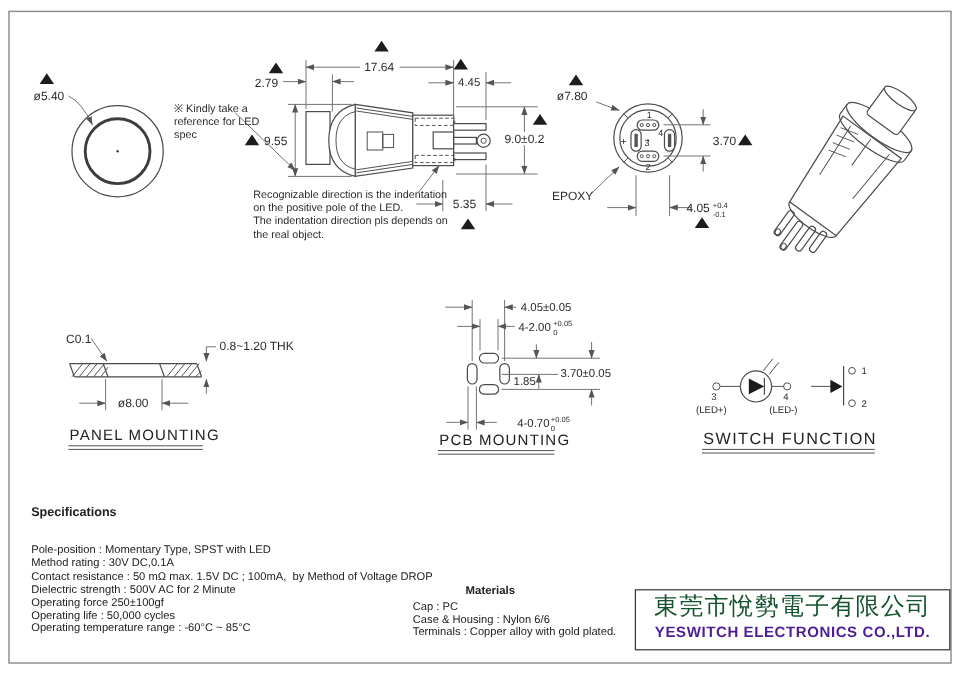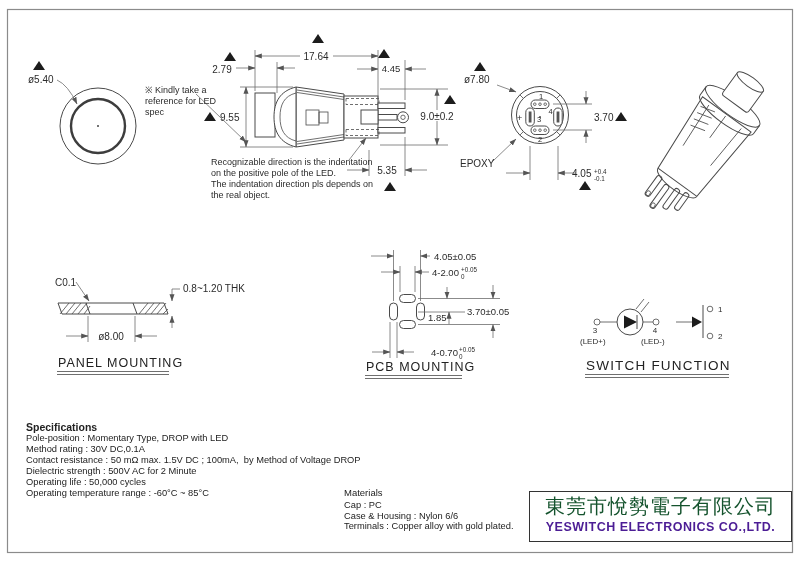--- a/index.html
+++ b/index.html
@@ -11,23 +11,23 @@
   .lt{fill:none;stroke:#4a4a4a;stroke-width:.8;}
   .dim{fill:none;stroke:#6d6d6d;stroke-width:.8;}
   .dsh{stroke-dasharray:3 2;}
   .wf{fill:#fff;stroke:#4a4a4a;stroke-width:1;}
   .tri{fill:#1c1c1c;stroke:none;}
   .bgw{fill:#fff;stroke:none;}
   .t10{font-size:10px;} .t95{font-size:9.5px;} .t9{font-size:9px;}
   .t8{font-size:8px;} .t75{font-size:7.5px;} .t6{font-size:6.3px;}
   .ttl{font-size:12.5px;letter-spacing:1px;fill:#222;}
   .txtblock{position:absolute;color:#222;}
-  .specs-title{font-size:10.5px;font-weight:bold;margin-bottom:0;}
+  .specs-title{font-size:10.5px;font-weight:bold;margin-bottom:20px;}
   .spec-line{font-size:9.3px;line-height:10.9px;white-space:pre;}
-  .mat-title{font-size:9.5px;font-weight:normal;margin-bottom:2px;}
+  .mat-title{font-size:9.5px;font-weight:bold;margin-bottom:2px;margin-left:44px;}
   .mat-line{font-size:9.3px;line-height:10.6px;white-space:pre;}
   #companybox{position:absolute;left:529px;top:491px;width:261px;height:49px;
       border:1.4px solid #333;text-align:center;}
   #company-cn{font-size:20px;line-height:25px;margin-top:2px;color:#14532d;
       font-family:Liberation Serif, serif;letter-spacing:1px;}
   #company-en{font-size:12.5px;line-height:16px;font-weight:bold;color:#4c1d95;
       letter-spacing:.5px;}
 </style>
 </head>
 <body>
@@ -270,24 +270,25 @@
     <circle class="lt" cx="710" cy="336" r="2.8" fill="none"></circle>
     <text class="t8" x="718" y="312">1</text>
     <text class="t8" x="718" y="339">2</text>
     <text x="586" y="370" style="font-size:13.5px;letter-spacing:1.2px;fill:#222">SWITCH FUNCTION</text>
     <path class="lt" d="M585,374.5 L729,374.5 M585,377.5 L729,377.5"></path>
   </g>
 </svg>
 
   <div class="txtblock" style="left:26px;top:421px;">
     <div class="specs-title">Specifications</div>
-    <div class="spec-line">Pole-position : Momentary Type, DROP with LED</div>
+    <div class="spec-line">Pole-position : Momentary Type, SPST with LED</div>
     <div class="spec-line">Method rating : 30V DC,0.1A</div>
     <div class="spec-line">Contact resistance : 50 mΩ max. 1.5V DC ; 100mA,  by Method of Voltage DROP</div>
     <div class="spec-line">Dielectric strength : 500V AC for 2 Minute</div>
+    <div class="spec-line">Operating force 250±100gf</div>
     <div class="spec-line">Operating life : 50,000 cycles</div>
     <div class="spec-line">Operating temperature range : -60°C ~ 85°C</div>
   </div>
 
   <div class="txtblock" style="left:344px;top:487px;">
     <div class="mat-title">Materials</div>
     <div class="mat-line">Cap : PC</div>
     <div class="mat-line">Case &amp; Housing : Nylon 6/6</div>
     <div class="mat-line">Terminals : Copper alloy with gold plated.</div>
   </div>

